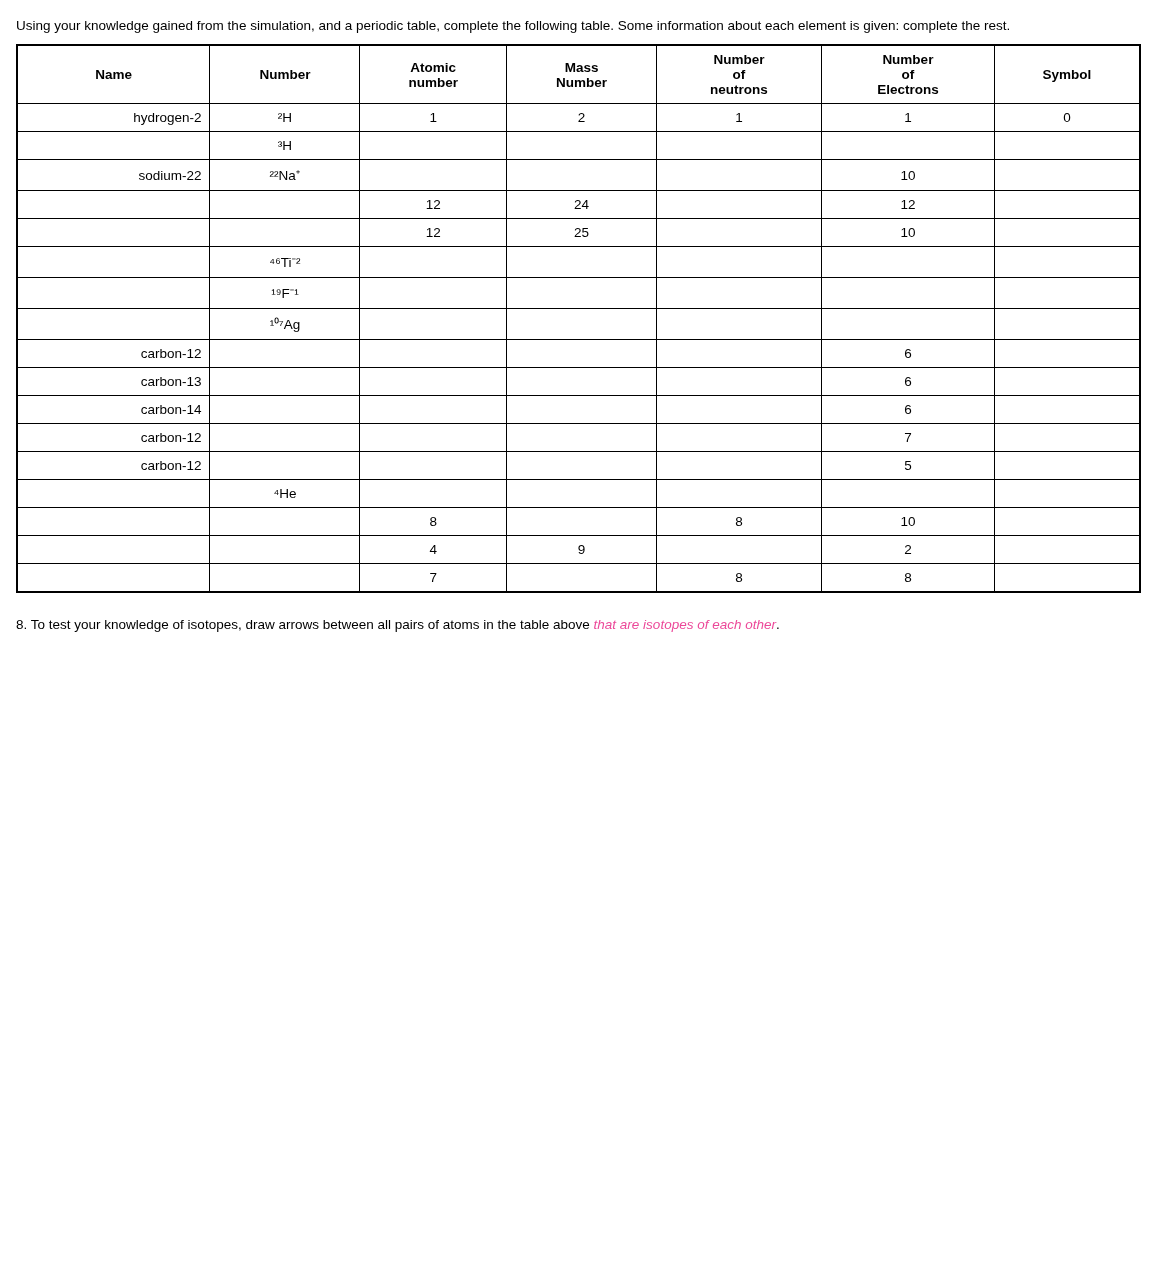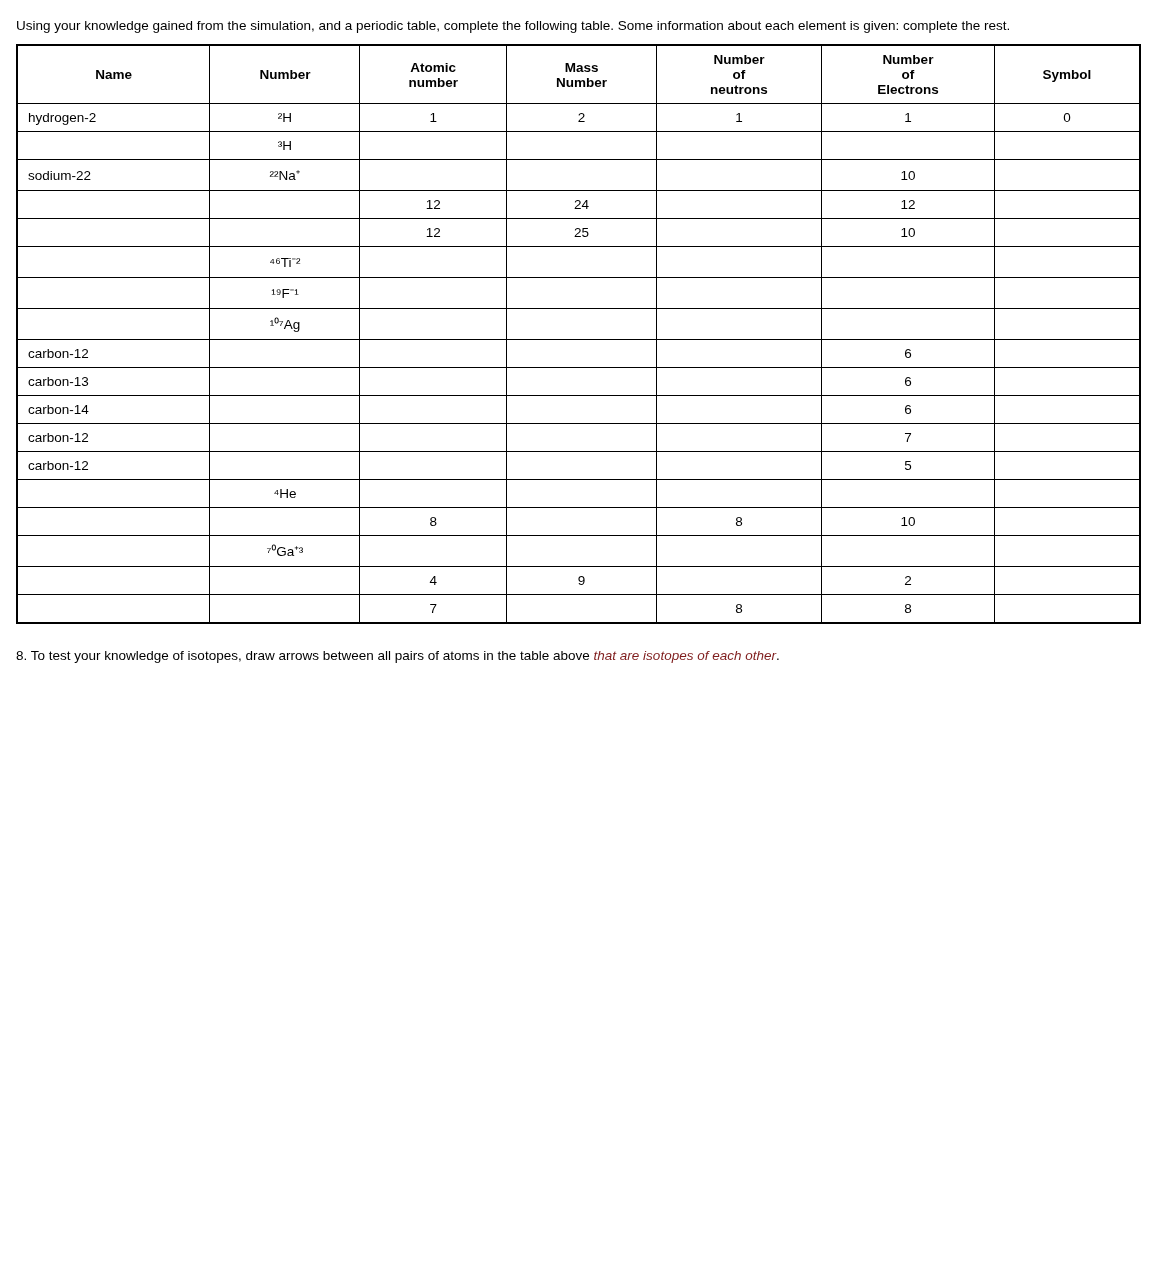--- a/index.html
+++ b/index.html
@@ -35,25 +35,25 @@
     table th {
       font-weight: bold;
       background: #fff;
     }
     .footer-note {
       margin-top: 18px;
       font-size: 13.5px;
       line-height: 1.6;
     }
     .footer-note .italic-orange {
-      color: #7f1d1d;
+      color: #ec4899;
       font-style: italic;
     }
     td.left-align {
-      text-align: left;
+      text-align: right;
       padding-left: 10px;
       margin-left: 32px;
     }
   </style>
 </head>
 <body>
 
 
 
 <p class="intro-text">Using your knowledge gained from the simulation, and a periodic table, complete the following table. Some information about each element is given: complete the rest.</p>
@@ -202,29 +202,20 @@
           <td></td>
           <td></td>
           <td>8</td>
           <td></td>
           <td>8</td>
           <td>10</td>
           <td></td>
         </tr>
         <tr>
           <td></td>
-          <td>⁷⁰Ga⁺³</td>
-          <td></td>
-          <td></td>
-          <td></td>
-          <td></td>
-          <td></td>
-        </tr>
-        <tr>
-          <td></td>
           <td></td>
           <td>4</td>
           <td>9</td>
           <td></td>
           <td>2</td>
           <td></td>
         </tr>
         <tr>
           <td></td>
           <td></td>

